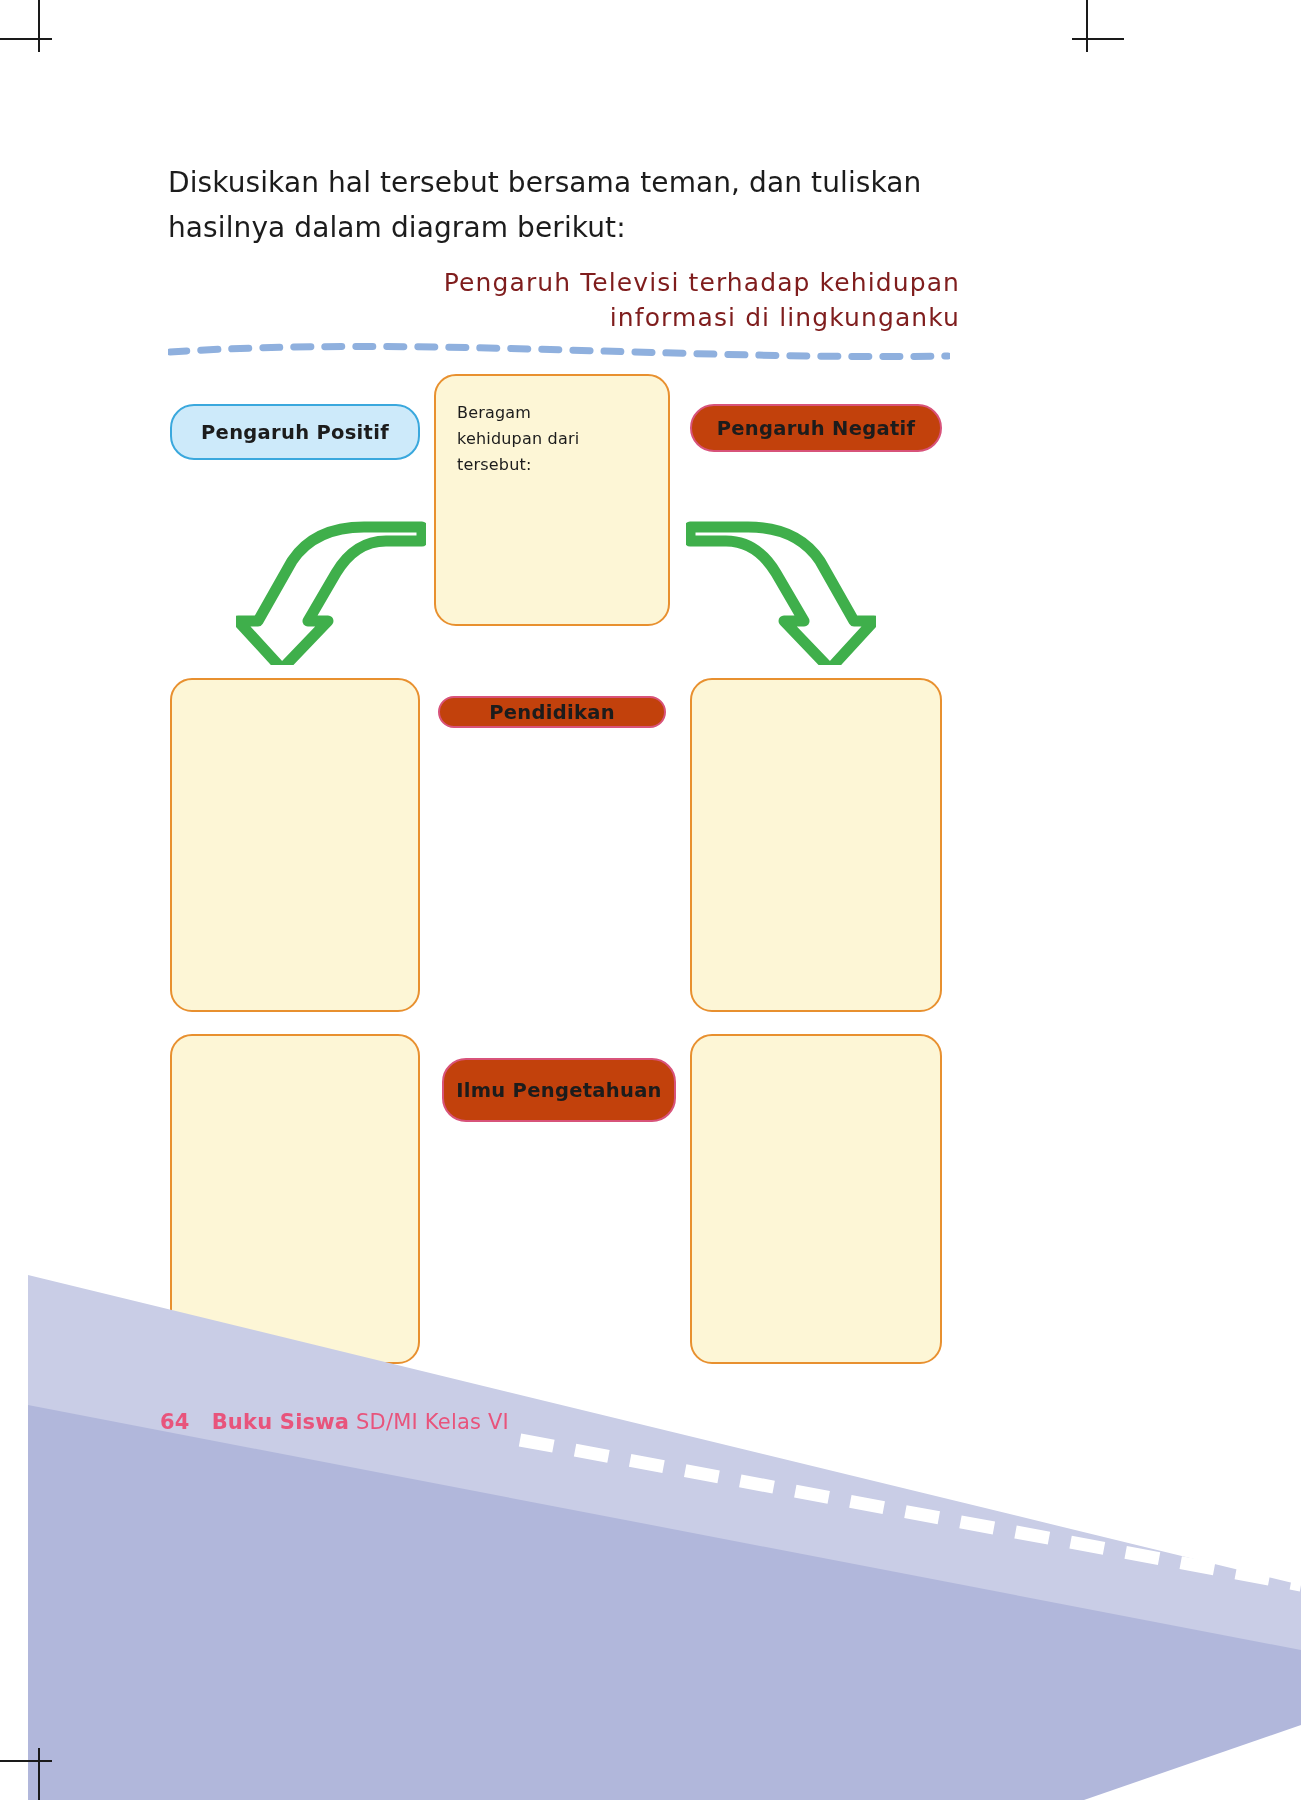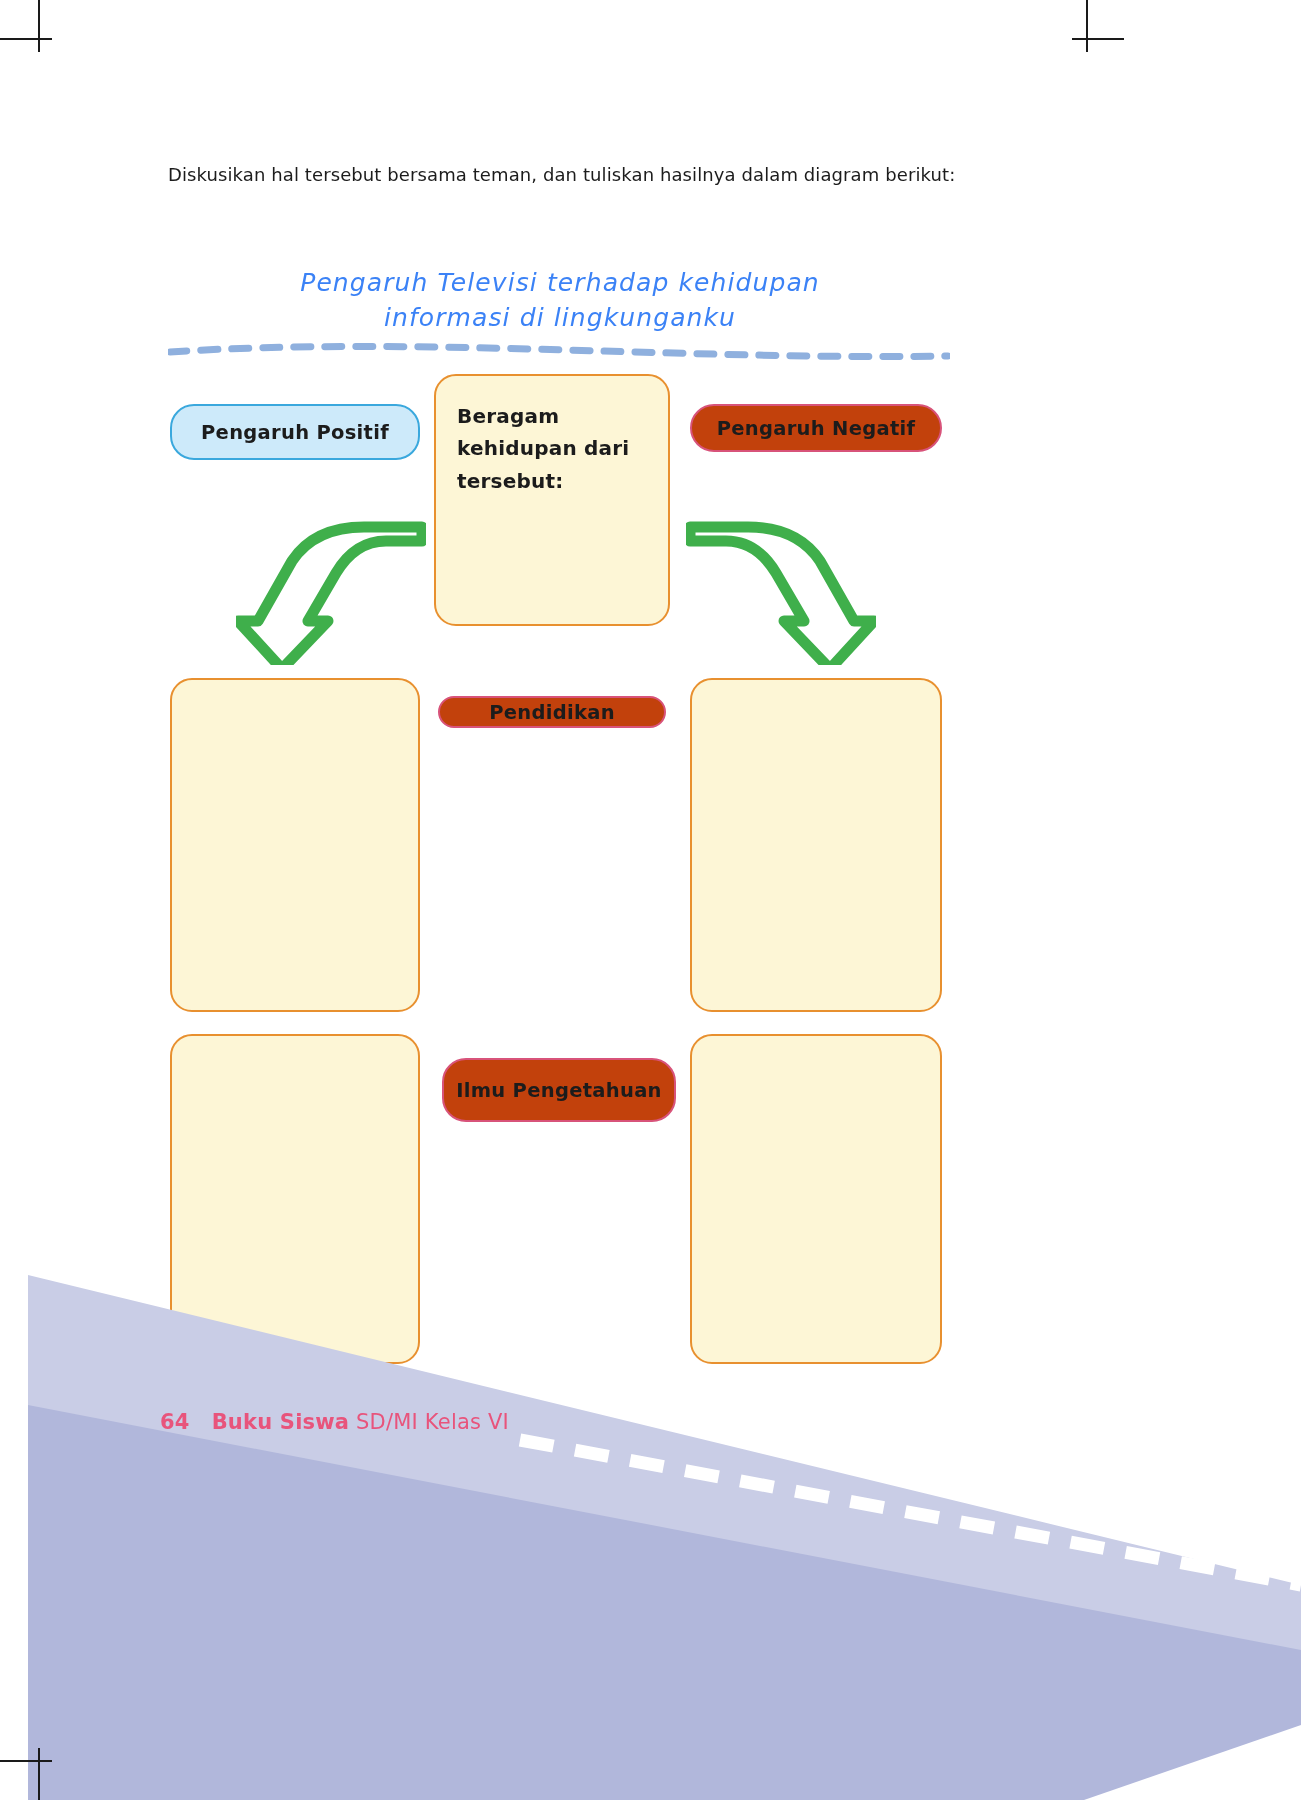--- a/index.html
+++ b/index.html
@@ -14,32 +14,31 @@
 
   
   .crop{position:absolute;background:#1a1a1a;}
   .crop-v{width:2px;height:52px;}
   .crop-h{height:2px;width:52px;}
 
   
   #intro{
     position:absolute;left:168px;top:160px;width:790px;
     font-family:"DejaVu Sans", sans-serif;
-    font-size:18px;line-height:1.62;color:#1c1c1c;
+    font-size:28px;line-height:1.62;color:#1c1c1c;
     letter-spacing:.1px;
   }
 
   
   #diagram-title{
     position:absolute;left:160px;top:266px;width:800px;
-    text-align:center;
+    text-align:right;
     font-family:"DejaVu Sans", sans-serif;
-    font-size:25px;line-height:1.38;color:#3b82f6;
+    font-size:25px;line-height:1.38;color:#7f1d1d;
     letter-spacing:1.1px;
-    font-style:italic;
   }
   #diagram-title .l2{display:block;}
 
   
   #separator{
     position:absolute;left:168px;top:338px;width:782px;height:26px;
   }
 
   
   .pill{
@@ -65,21 +64,21 @@
   .ybox{
     position:absolute;
     background:#fdf6d6;
     border:2.4px solid #e8902f;
     border-radius:22px;
     box-sizing:border-box;
   }
   .ybox-text{
     position:absolute;
     font-family:"DejaVu Sans", sans-serif;
-    font-weight:bold;font-size:20px;line-height:1.62;
+    font-weight:normal;font-size:16px;line-height:1.62;
     color:#1c1c1c;letter-spacing:.2px;
   }
 
   
   .arrow{position:absolute;}
 
   
   #footer-band{position:absolute;left:0;top:1255px;width:1301px;height:545px;}
   #footer-text{
     position:absolute;left:160px;top:1410px;

